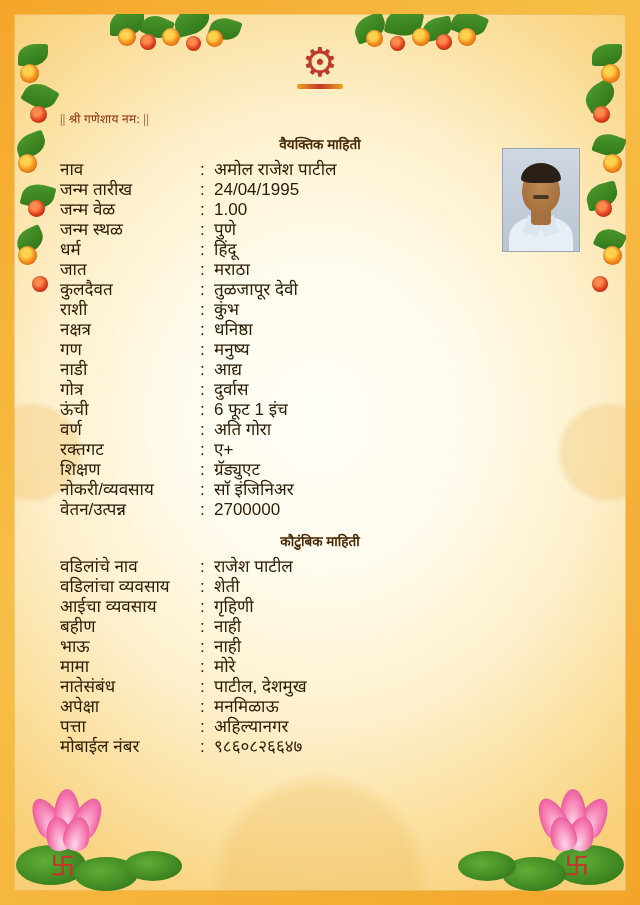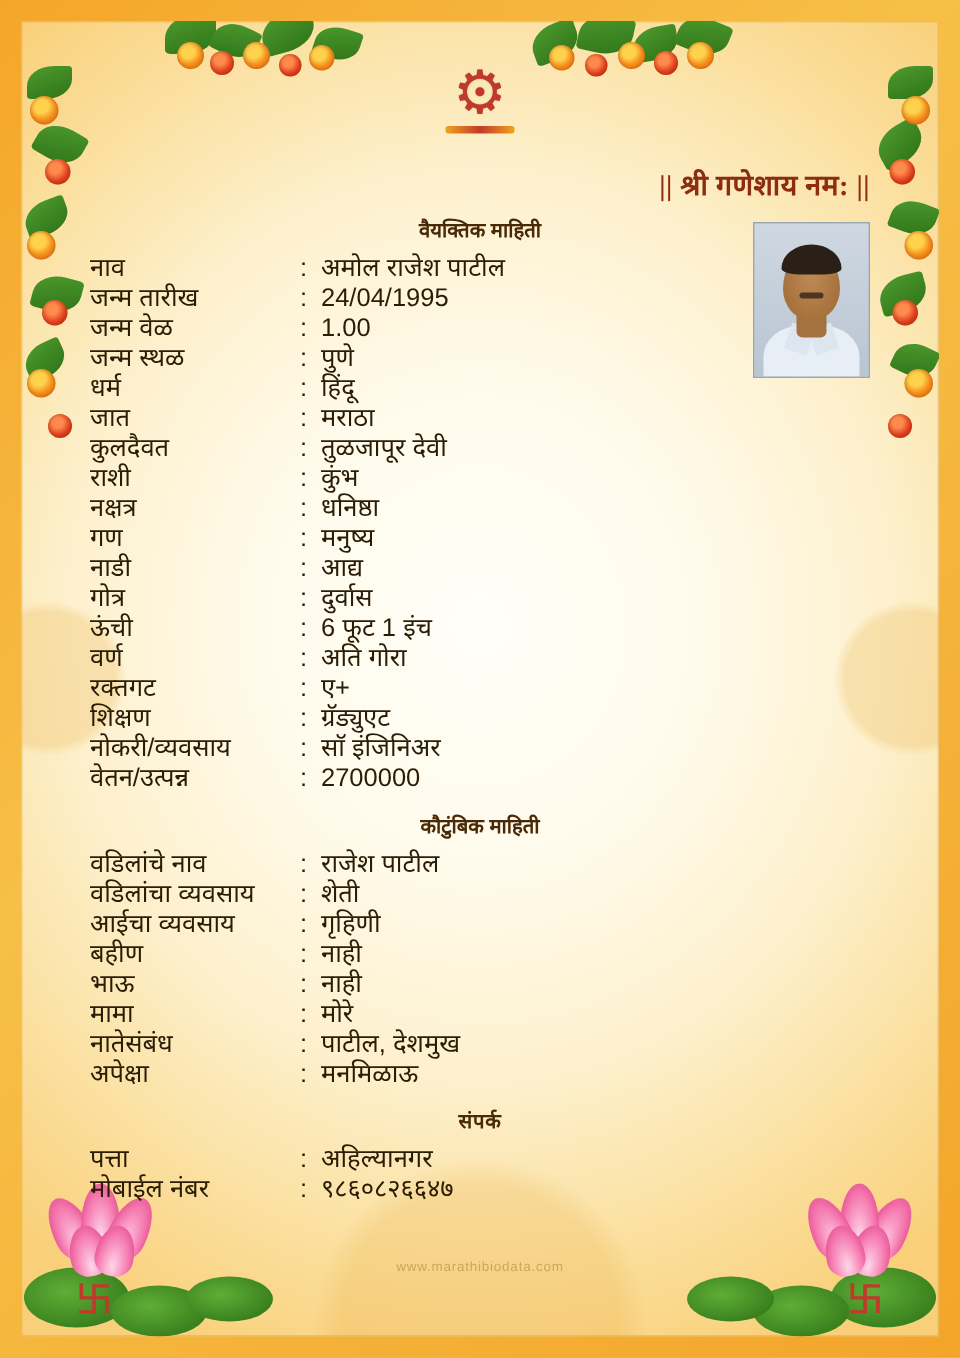--- a/index.html
+++ b/index.html
@@ -109,24 +109,24 @@
     background: linear-gradient(90deg,#f0a21e,#c0392b,#f0a21e);
     border-radius: 2px;
   }
 
   
   .content {
     position: absolute;
     left: 46px; right: 46px; top: 96px;
   }
   .title {
-    text-align: right;
+    text-align: left;
     font-family: "Liberation Serif", serif;
-    font-size: 19px;
-    font-weight: 700;
+    font-size: 12px;
+    font-weight: 400;
     color: #8c2d10;
     letter-spacing: .3px;
     margin-bottom: 8px;
   }
   .section-head {
     text-align: center;
     font-size: 13.5px;
     font-weight: 700;
     color: #4a2a06;
     margin: 6px 0 7px 0;
@@ -437,35 +437,33 @@
             <td class="v">पाटील, देशमुख</td>
           </tr>
           <tr>
             <td class="k">अपेक्षा</td>
             <td class="c">:</td>
             <td class="v">मनमिळाऊ</td>
           </tr>
         </tbody>
       </table>
 
-      <div class="section-head contact" style="margin-top:12px;">संपर्क</div>
 
       <table class="kv contact-table">
         <tbody>
           <tr>
             <td class="k">पत्ता</td>
             <td class="c">:</td>
             <td class="v">अहिल्यानगर</td>
           </tr>
           <tr>
             <td class="k">मोबाईल नंबर</td>
             <td class="c">:</td>
             <td class="v">९८६०८२६६४७</td>
           </tr>
         </tbody>
       </table>
 
     </div>
 
-    <div class="watermark">www.marathibiodata.com</div>
 
   </div>
 </div>
 
 </body></html>

